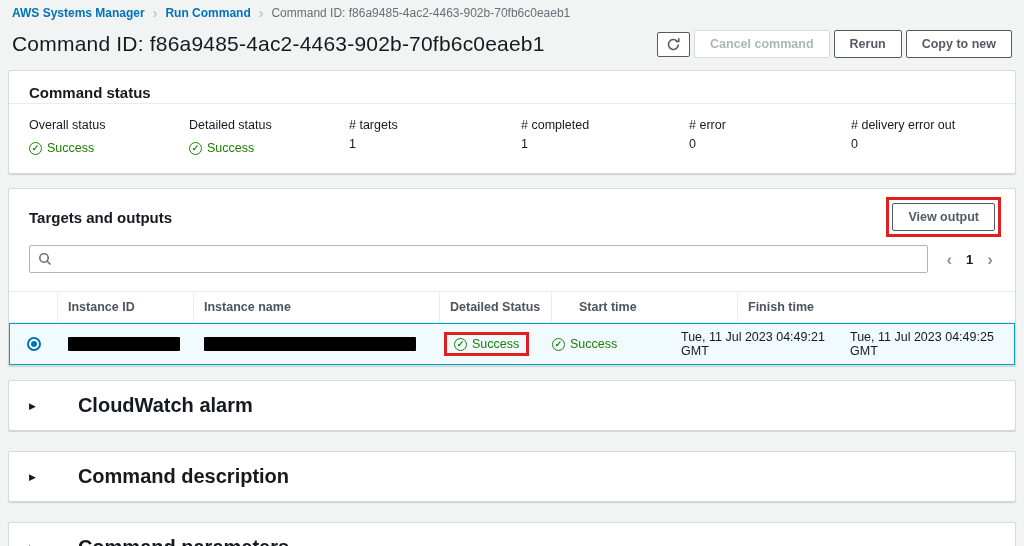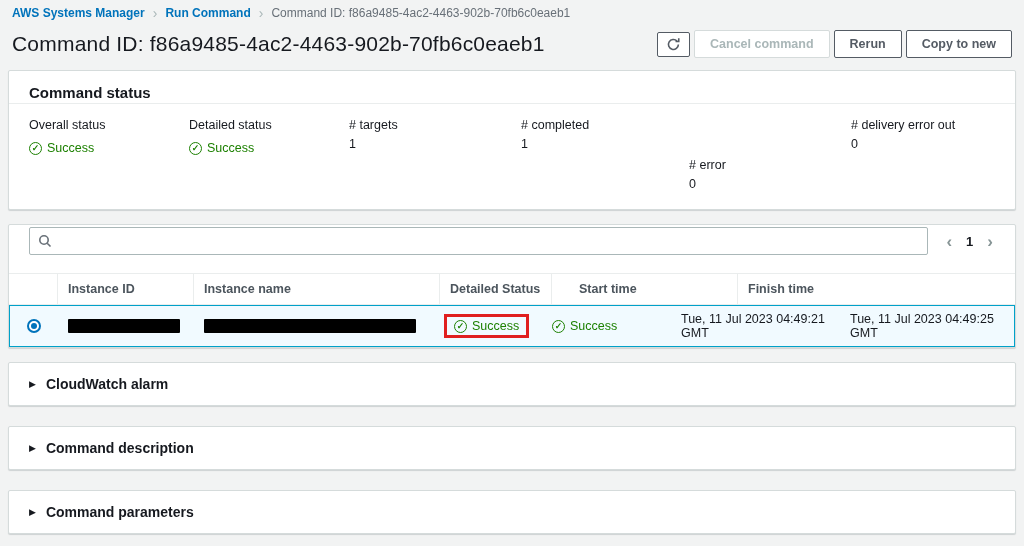--- a/index.html
+++ b/index.html
@@ -28,21 +28,21 @@
   
   .panel{background:#fff; border:1px solid var(--border); border-radius:2px; margin:0 8px 14px;
          box-shadow:0 1px 1px rgba(0,28,36,.15);}
   .panel-header{padding:13px 20px 2px; border-bottom:1px solid var(--div);}
   .panel-header h2, .targets-title{font-size:15px; font-weight:700; color:var(--txt);}
 
   
   .stats{display:flex; padding:14px 20px 18px;}
   .stat{flex:0 0 auto;}
   .stat:nth-child(1){width:160px;} .stat:nth-child(2){width:160px;} .stat:nth-child(3){width:172px;}
-  .stat:nth-child(4){width:168px;} .stat:nth-child(5){width:162px;margin-top:40px;}
+  .stat:nth-child(4){width:168px;} .stat:nth-child(5){width:162px;}
   .stat-label{font-size:12.5px; color:var(--txt); margin-bottom:5px;}
   .stat-value{font-size:12.5px; color:var(--txt);}
   .success{color:var(--green); display:inline-flex; align-items:center; gap:5px; font-size:12.5px;}
   .check-circle{width:13px; height:13px; border:1.4px solid var(--green); border-radius:50%;
         display:inline-flex; align-items:center; justify-content:center; font-size:9px; font-weight:700; color:var(--green); flex:0 0 auto;}
 
   
   .targets-head{display:flex; align-items:center; justify-content:space-between; padding:8px 14px 6px 20px;}
   .red-box{border:3px solid var(--red); padding:3px; display:inline-block;}
   .toolbar{display:flex; align-items:center; padding:2px 14px 0 20px; margin-bottom:18px;}
@@ -67,21 +67,21 @@
   .radio .dot{width:6px; height:6px; background:var(--blue); border-radius:50%;}
   .redact{display:inline-block; height:14px; background:#000; border-radius:1px;}
   .redact.id{width:112px;} .redact.name{width:212px;}
   .red-box-inline{border:3px solid var(--red); padding:2px 7px; display:inline-flex; margin-left:-6px;}
 
   
   .collapse{background:#fff; border:1px solid var(--border); border-radius:2px; margin:0 8px 20px;
             box-shadow:0 1px 1px rgba(0,28,36,.15); padding:13px 20px; display:flex; align-items:center; gap:10px; cursor:pointer;}
   .collapse:first-of-type{margin-top:20px;}
   .tri{font-size:9px; color:var(--txt);}
-  .collapse-label{font-size:14px; font-weight:700; color:var(--txt);}
+  .collapse-label{font-size:20px; font-weight:700; color:var(--txt);margin-left:32px;}
 </style>
 </head>
 <body>
 
 <nav class="breadcrumb">
   <a>AWS Systems Manager</a>
   <span class="crumb-sep">›</span>
   <a>Run Command</a>
   <span class="crumb-sep">›</span>
   <span class="crumb-current">Command ID: f86a9485-4ac2-4463-902b-70fb6c0eaeb1</span>
@@ -134,20 +134,26 @@
       <div class="stat-value">0</div>
     </div>
     <div class="stat">
       <div class="stat-label"># delivery error out</div>
       <div class="stat-value">0</div>
     </div>
   </div>
 </section>
 
 <section class="panel">
+  <div class="targets-head">
+    <h2 class="targets-title">Targets and outputs</h2>
+    <div class="red-box">
+      <button class="btn">View output</button>
+    </div>
+  </div>
   <div class="toolbar">
     <div class="search">
       <svg width="14" height="14" viewBox="0 0 14 14">
         <circle cx="6" cy="6" r="4.2" fill="none" stroke="#687078" stroke-width="1.6"></circle>
         <line x1="9.2" y1="9.2" x2="12.5" y2="12.5" stroke="#687078" stroke-width="1.6"></line>
       </svg>
       <input type="text" placeholder="" style="">
     </div>
     <div class="pagination">
       <span class="chev">‹</span>

